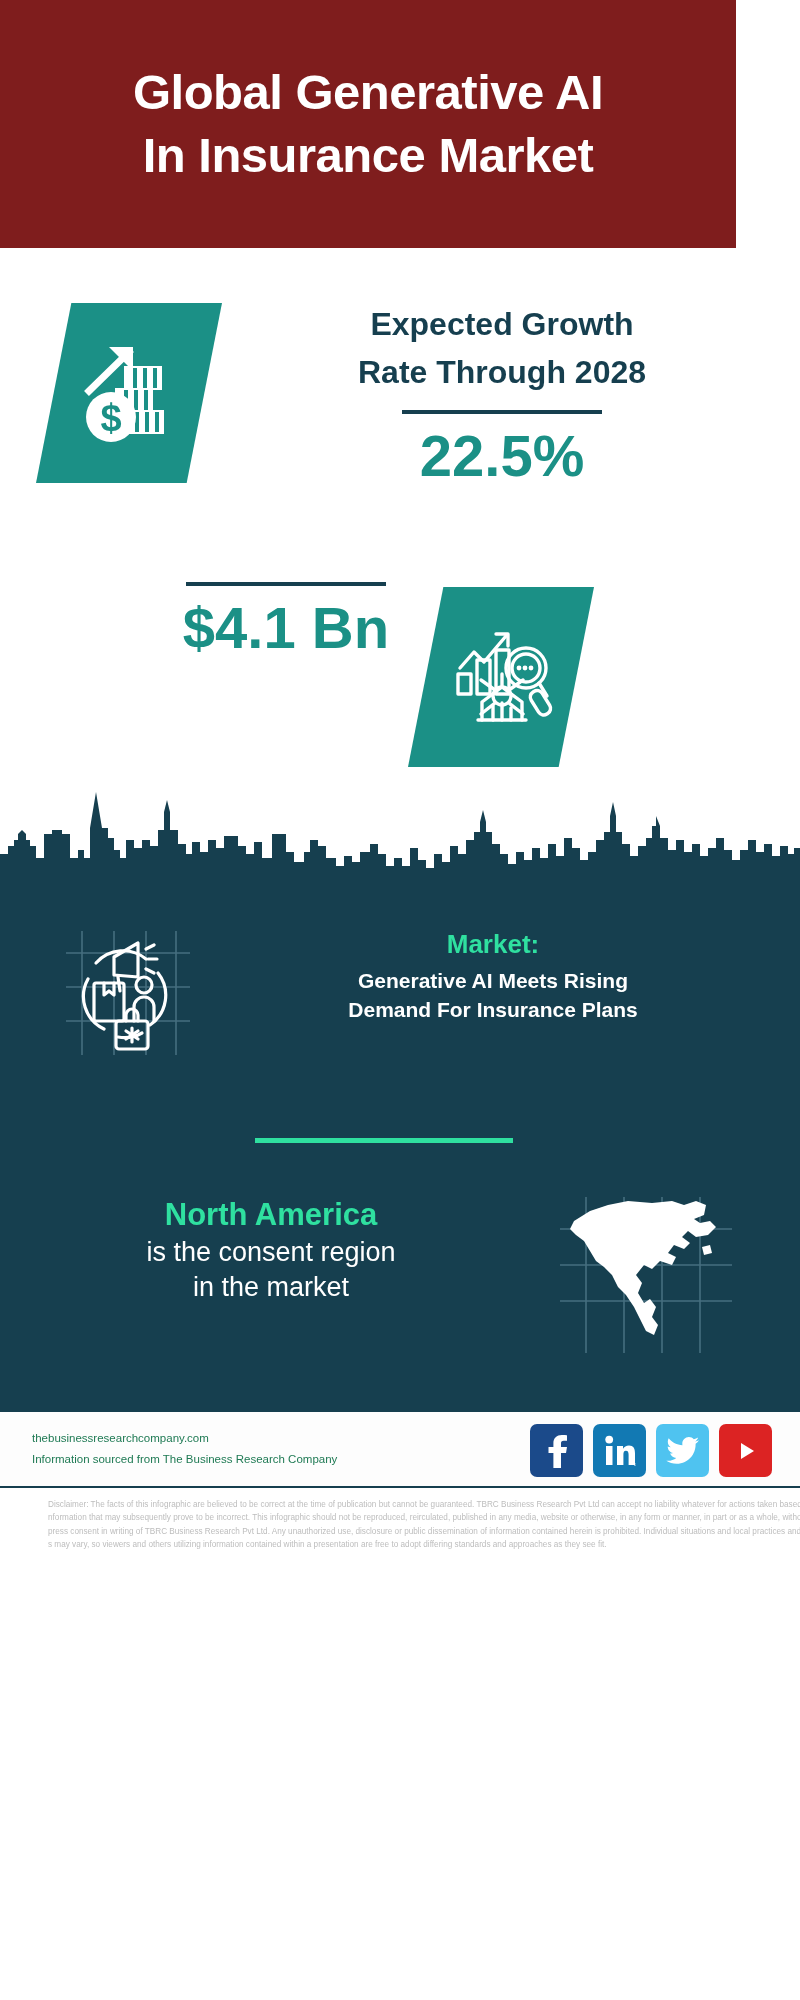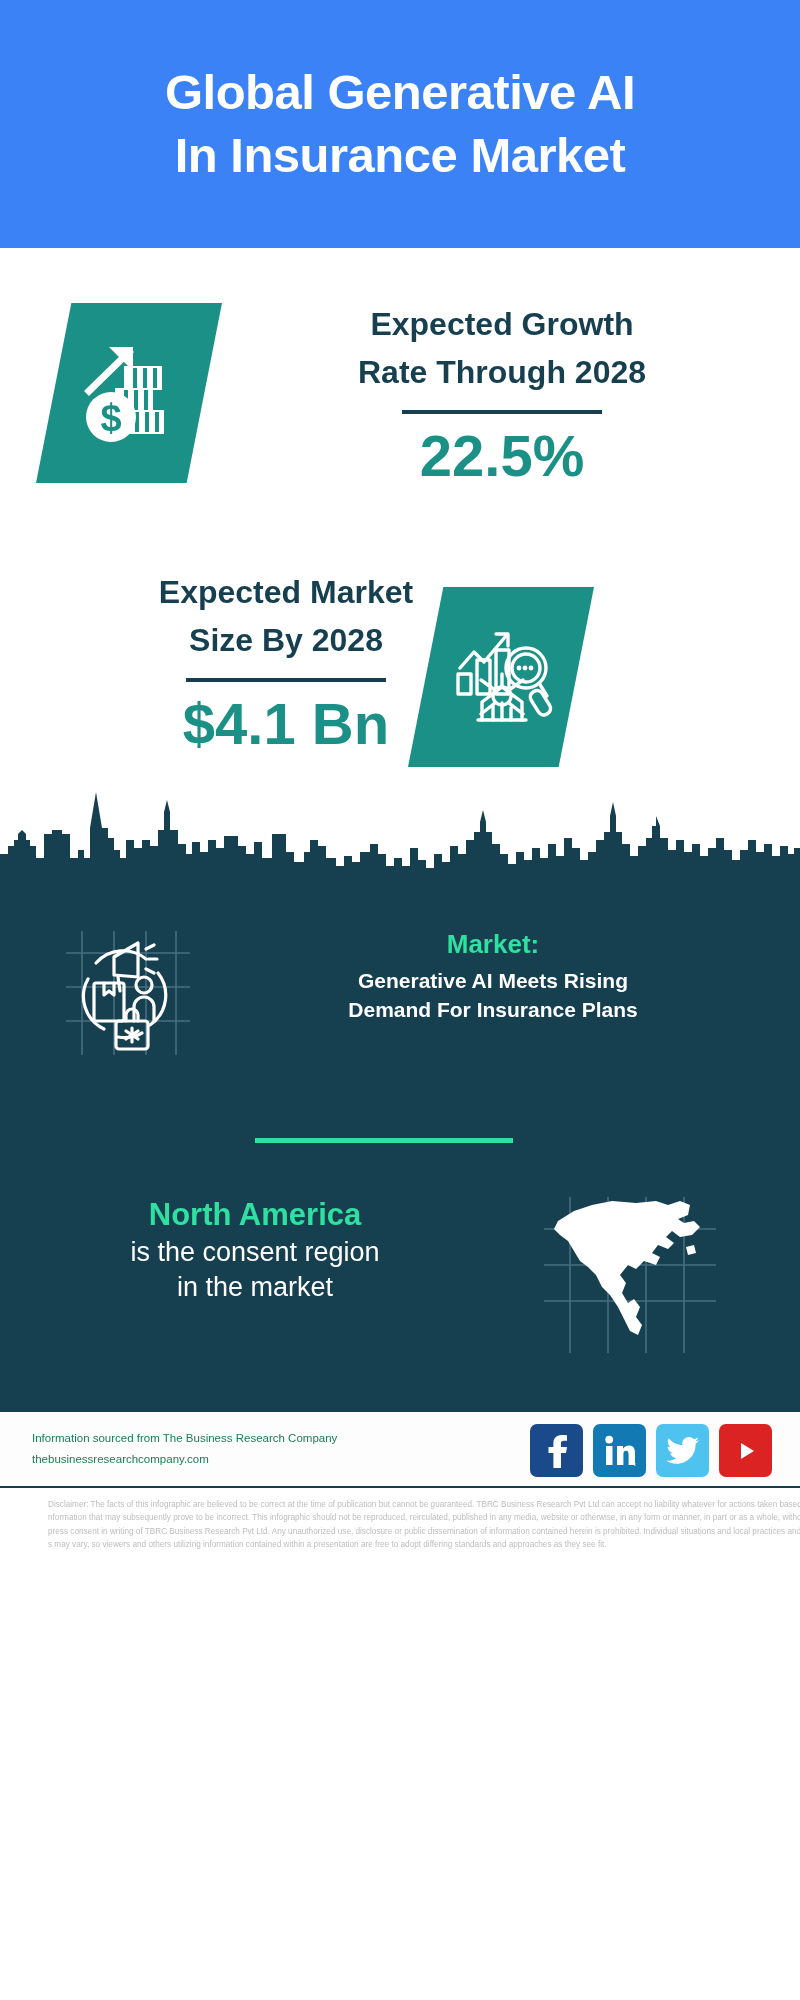--- a/index.html
+++ b/index.html
@@ -14,22 +14,22 @@
     width: 800px;
     height: 2000px;
     overflow: hidden;
     background: #ffffff;
   }
 
   
   .header {
     position: absolute;
     left: 0; top: 0;
-    width: 800px; height: 248px;
-    background: #3b82f6;
+    width: 736px; height: 248px;
+    background: #7f1d1d;
     display: flex;
     align-items: center;
     justify-content: center;
   }
   .header-title {
     color: #ffffff;
     font-size: 49px;
     font-weight: bold;
     line-height: 1.28;
     text-align: center;
@@ -139,21 +139,21 @@
   .green-divider {
     position: absolute;
     left: 255px; top: 1138px;
     width: 258px; height: 5px;
     background: #2fe0a0;
   }
 
   
   .region-row {
     position: absolute;
-    left: 0; top: 1195px;
+    left: 16px; top: 1195px;
     width: 665px; height: 170px;
   }
   .region-text {
     position: absolute;
     left: 60px; top: 0px;
     width: 390px;
     text-align: center;
   }
   .region-name {
     color: #2fe0a0;
@@ -262,22 +262,20 @@
   </div>
 
   <div class="stat stat-1">
     <div class="stat-label">Expected Growth
 Rate Through 2028</div>
     <div class="stat-rule"></div>
     <div class="stat-value">22.5%</div>
   </div>
 
   <div class="stat stat-2">
-    <div class="stat-label">Expected Market
-Size By 2028</div>
     <div class="stat-rule"></div>
     <div class="stat-value">$4.1 Bn</div>
   </div>
 
   <div class="tile tile-b">
     <svg width="106" height="106" viewBox="0 0 106 106">
       <g fill="none" stroke="#ffffff" stroke-width="3.4" stroke-linejoin="round" stroke-linecap="round">
         <polyline points="12,44 26,28 36,38 58,12"></polyline>
         <polyline points="48,10 60,10 60,22"></polyline>
         <rect x="10" y="50" width="13" height="20"></rect>
@@ -377,22 +375,22 @@
         </g>
         <path fill="#ffffff" d="M18,26 L34,16 L52,10 L72,6 L96,8 L116,6 L128,10 L140,6 L150,10 L148,20 L138,24 L144,28 L154,26 L160,32 L152,40 L140,42 L132,36 L126,42 L134,48 L128,54 L118,50 L112,58 L120,62 L116,70 L104,66 L96,74 L88,70 L80,80 L86,88 L82,98 L88,108 L94,104 L100,112 L96,122 L102,130 L98,140 L90,136 L84,124 L78,112 L70,100 L62,92 L56,80 L48,72 L40,66 L34,56 L28,46 L20,40 L14,34 Z"></path>
         <path fill="#ffffff" d="M116,18 L126,14 L132,20 L124,26 L116,24 Z"></path>
         <path fill="#ffffff" d="M146,52 L154,50 L156,58 L148,60 Z"></path>
       </svg>
     </div>
   </div>
 
   <div class="source-bar">
     <div class="source-text">
+      <div>thebusinessresearchcompany.com</div>
       <div>Information sourced from The Business Research Company</div>
-      <div>thebusinessresearchcompany.com</div>
     </div>
     <div class="socials">
       <div class="social s-fb">
         <svg width="30" height="34" viewBox="0 0 30 34">
           <path fill="#ffffff" d="M19,34 L19,19 L24,19 L25,13 L19,13 L19,9.5 C19,7.8 19.5,6.8 21.8,6.8 L25,6.8 L25,1.2 C24.3,1.1 22.2,0.9 19.8,0.9 C14.8,0.9 11.4,3.9 11.4,9 L11.4,13 L6.5,13 L6.5,19 L11.4,19 L11.4,34 Z"></path>
         </svg>
       </div>
       <div class="social s-li">
         <svg width="32" height="32" viewBox="0 0 32 32">
           <rect x="2" y="11" width="6.5" height="19" fill="#ffffff"></rect>

